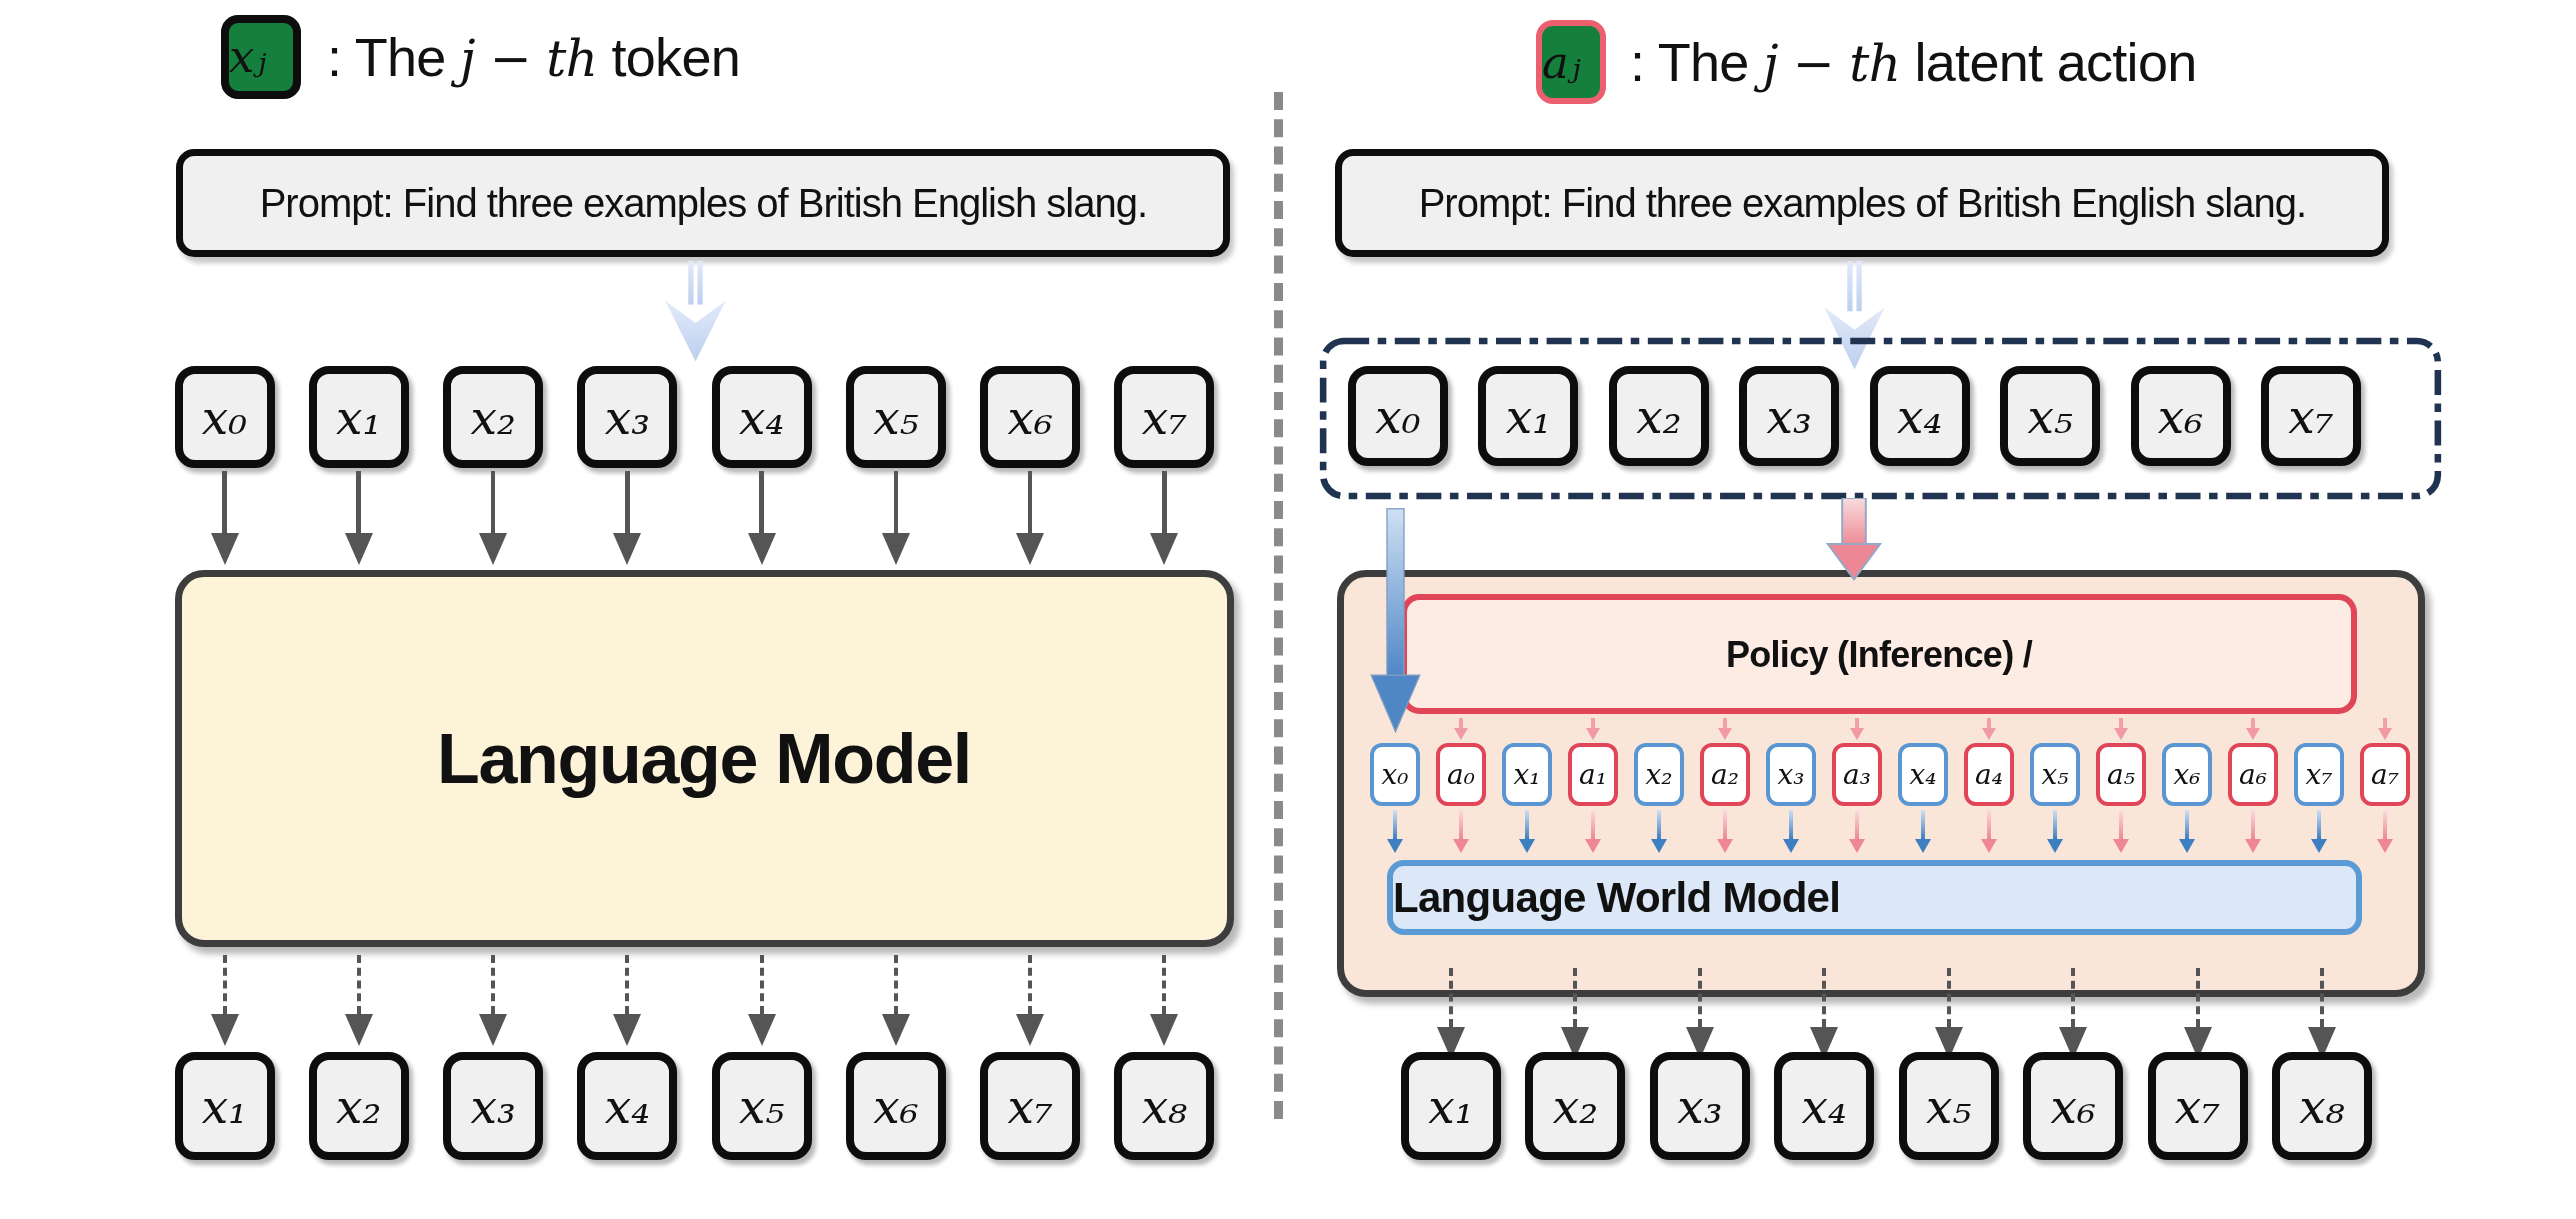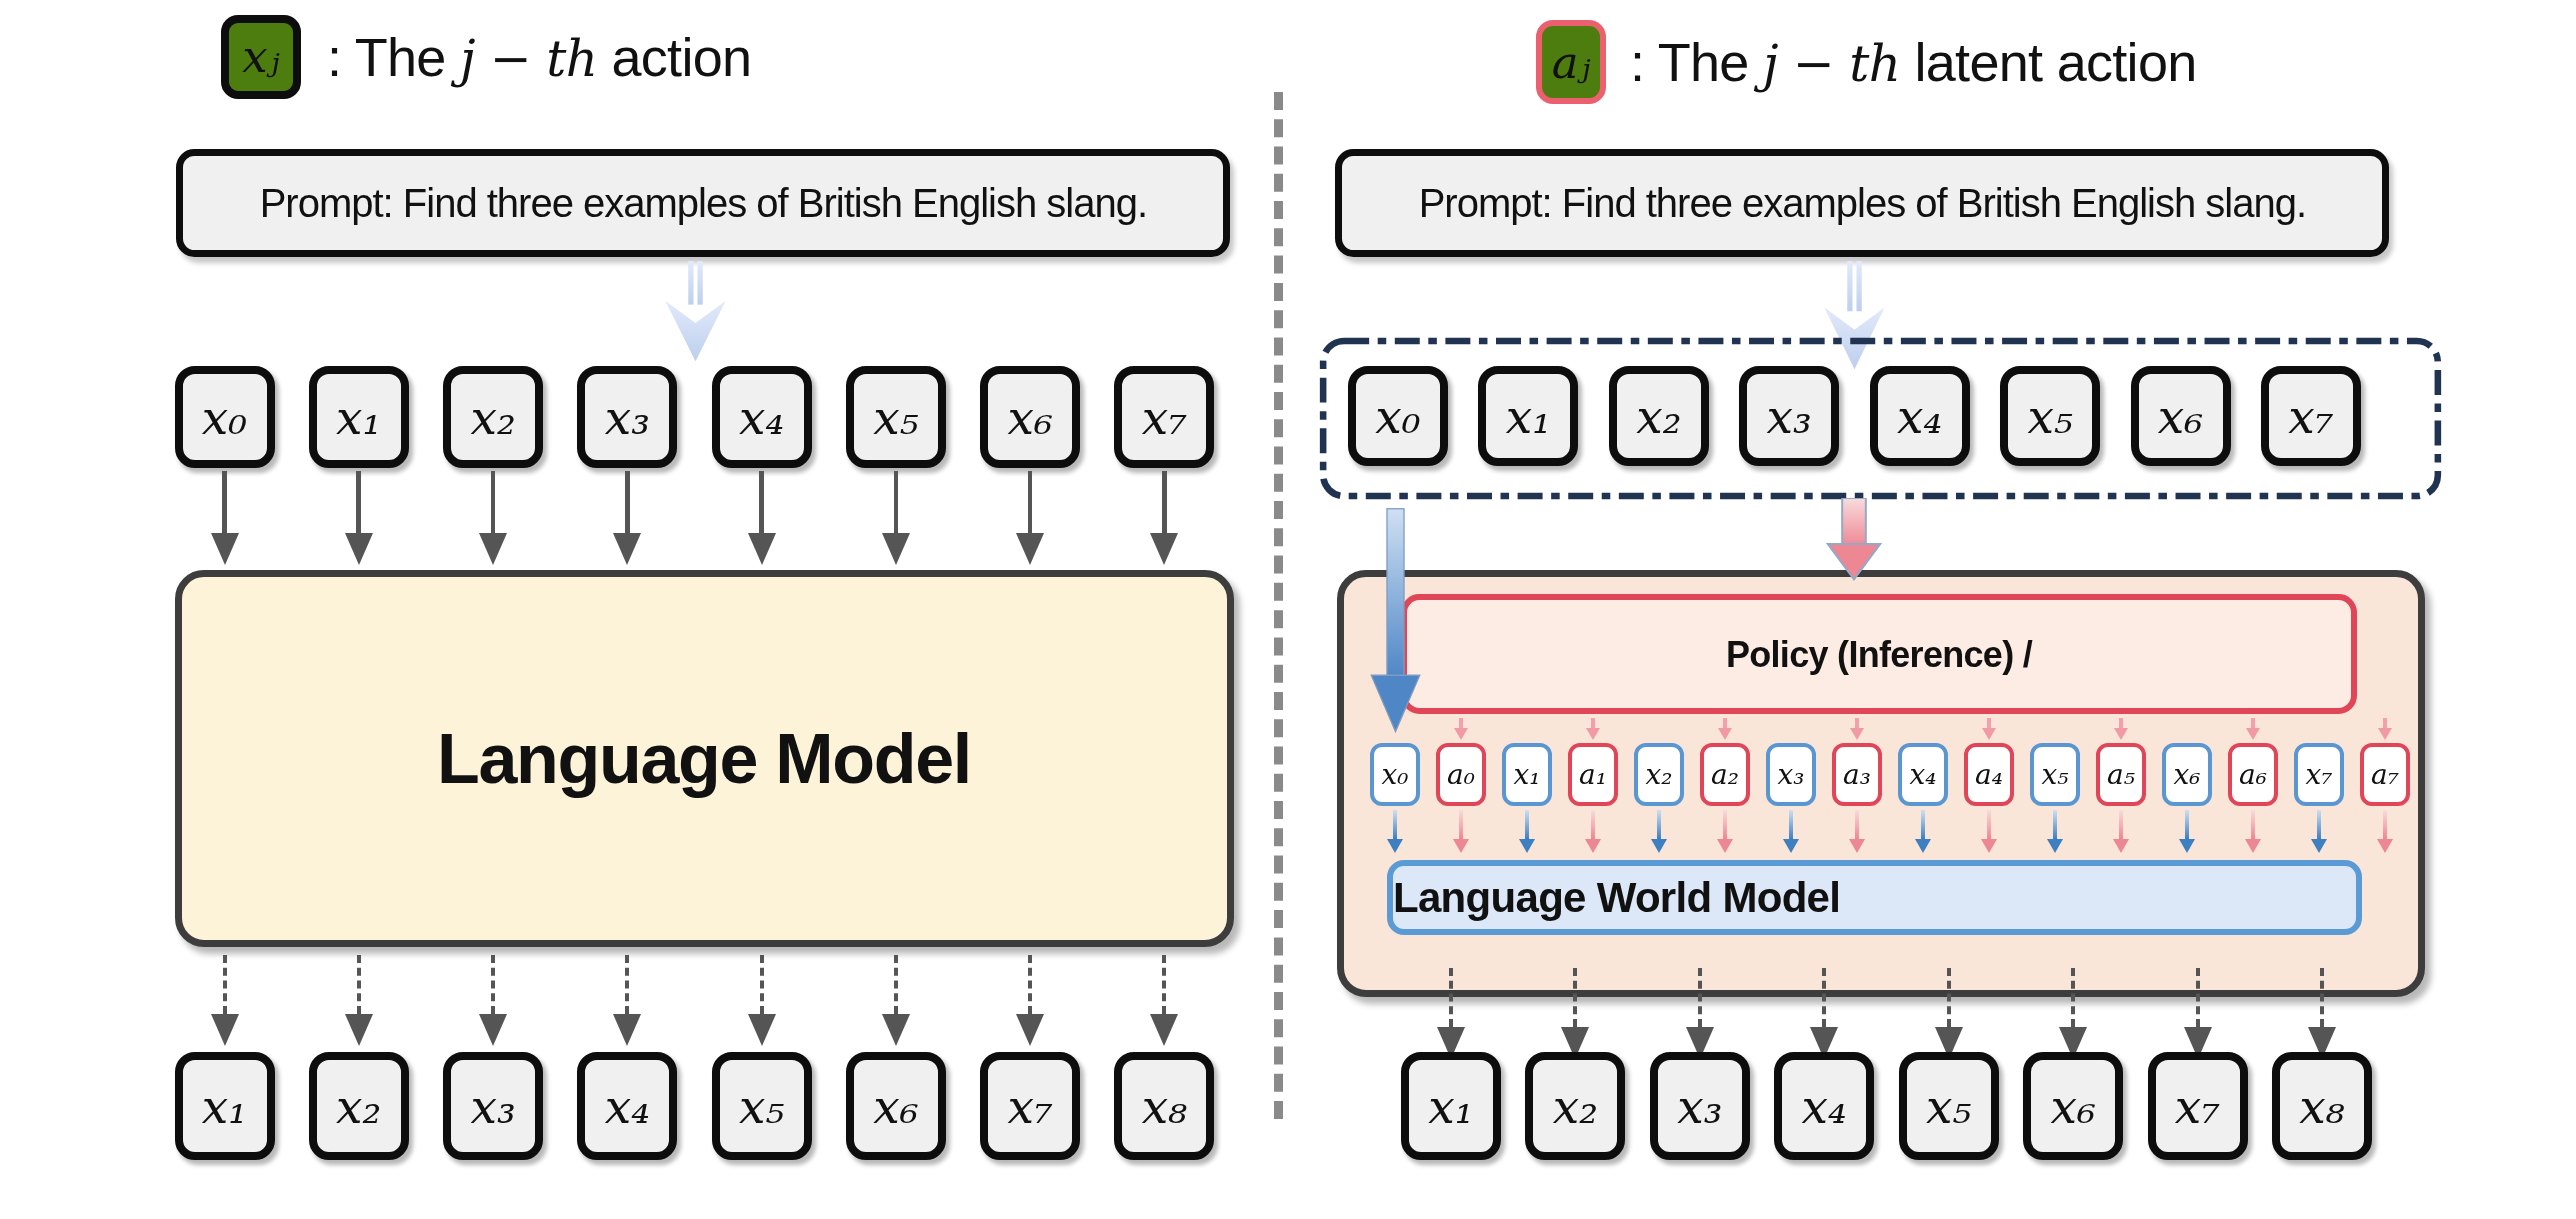--- a/index.html
+++ b/index.html
@@ -21,22 +21,22 @@
   .panel{position:absolute;top:0;height:1220px;}
   #left-panel{left:158px;width:1093px;}
   #right-panel{left:1317px;width:1127px;}
 
   
   #divider{position:absolute;left:1274px;top:92px;height:1027px;width:0;
     border-left:9.2px dashed var(--divider);}
 
   
   .legend{position:absolute;display:flex;align-items:center;}
-  .legend-box{display:flex;align-items:center;justify-content:center;
-    background:#4d7c0f;border-radius:17px;
+  .legend-box{display:flex;align-items:center;
+    background:#15803d;border-radius:17px;
     font:italic 45px "DejaVu Serif",serif;}
   .legend-text{font-size:54px;letter-spacing:-0.7px;white-space:nowrap;}
   .math{font:italic 50px "DejaVu Serif",serif;}
 
   
   .prompt-box{position:absolute;top:149px;left:18.4px;width:1054px;height:108px;
     background:var(--token_fill);border:7.2px solid var(--token_border);border-radius:18.4px;
     display:flex;align-items:center;justify-content:center;
     box-shadow:4px 5.3px 5.3px rgba(0,0,0,0.22);}
   .prompt-text{font-size:40px;letter-spacing:-1px;white-space:nowrap;}
@@ -107,21 +107,21 @@
 <div id="canvas">
 
   <div id="divider"></div>
 
   <div class="panel" id="left-panel">
 
     <div class="legend" style="top:14.5px;left:63px;gap:26px;">
       <div class="legend-box" style="width:80px;height:84px;border:8px solid var(--token_border);">
         <span>xⱼ</span>
       </div>
-      <div class="legend-text"><span>: The </span><span class="math">j − th</span><span> action</span></div>
+      <div class="legend-text"><span>: The </span><span class="math">j − th</span><span> token</span></div>
     </div>
 
     <div class="prompt-box">
       <span class="prompt-text">Prompt: Find three examples of British English slang.</span>
     </div>
 
     <svg style="top:261px;left:498px;" width="79" height="103" viewBox="0 0 120 156">
       <defs>
           <linearGradient id="gpale" x1="0" y1="0" x2="0" y2="1">
         <stop offset="0" stop-color="var(--pale_arrow_top)"></stop>

